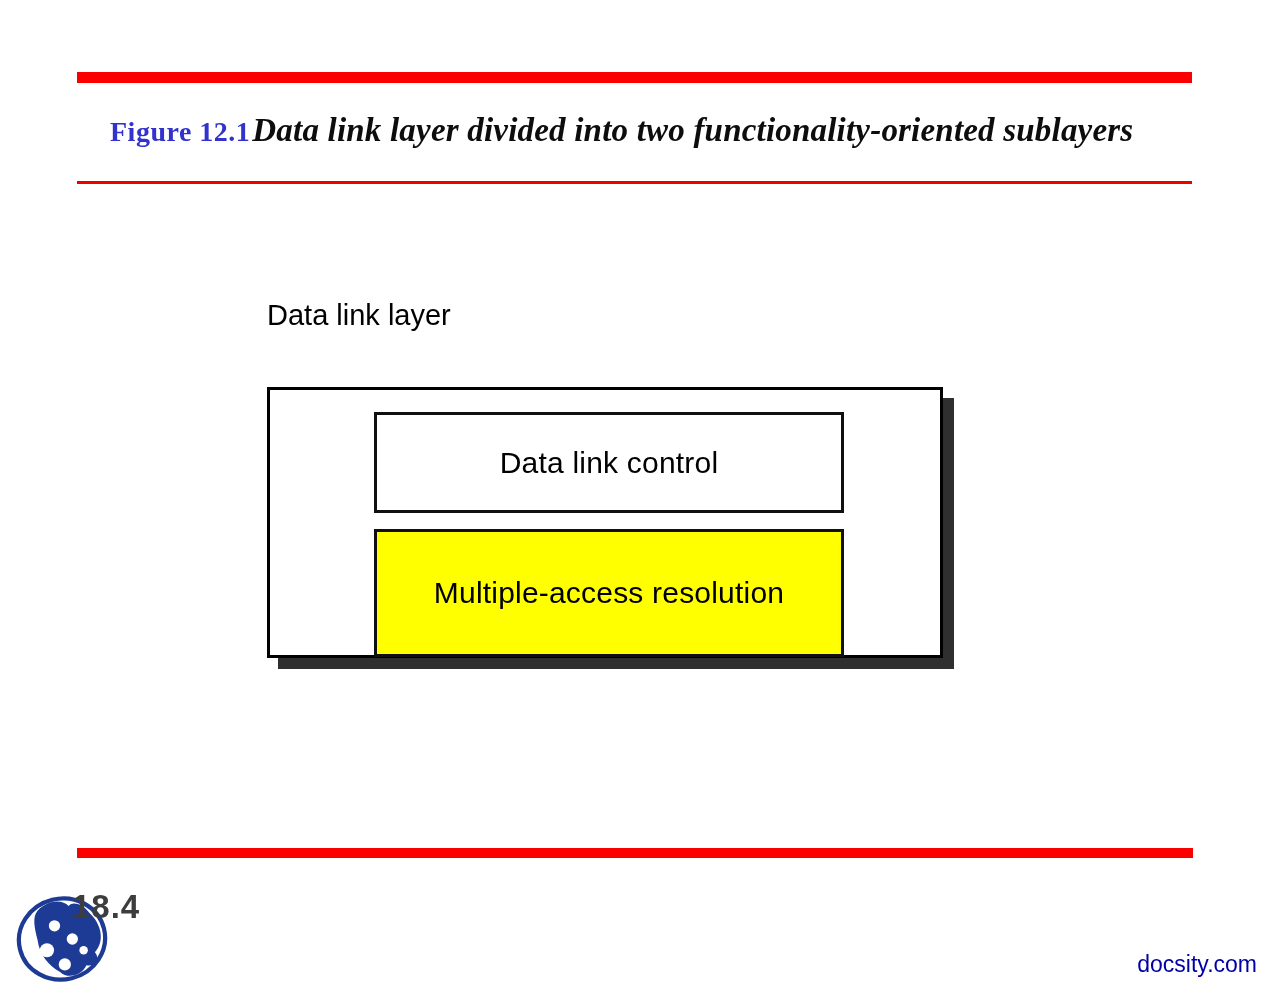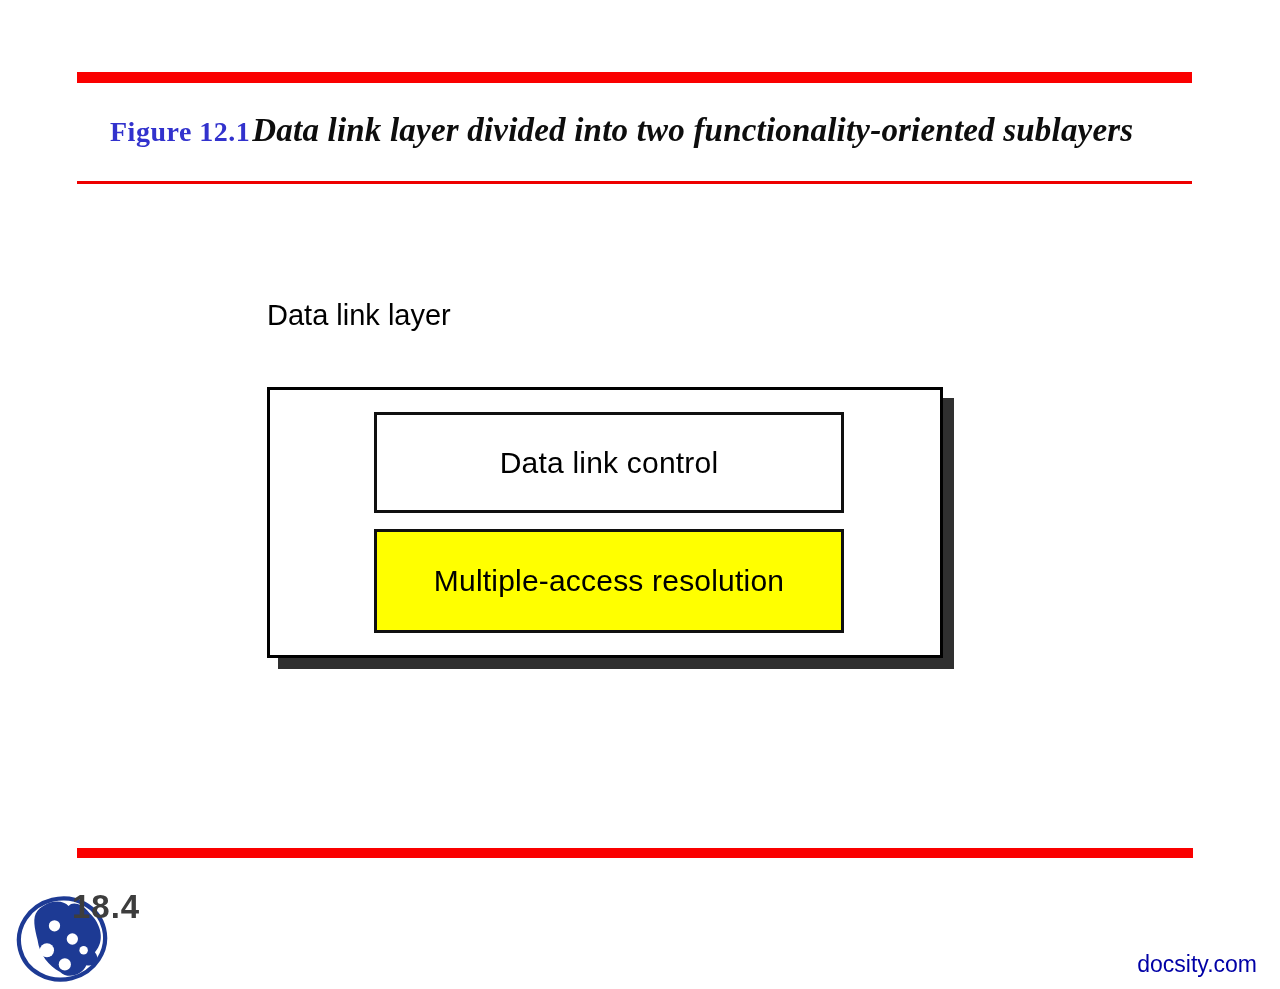--- a/index.html
+++ b/index.html
@@ -38,21 +38,21 @@
     box-sizing:border-box;background:#ffffff;border:3px solid #000;
     box-shadow:11px 11px 0 0 #2f2f2f;
     margin-top:26px;
   }
   .sublayer{
     position:absolute;left:104px;width:470px;box-sizing:border-box;
     border:3px solid #101010;display:flex;align-items:center;justify-content:center;
     font-size:30px;color:#000;letter-spacing:0.2px;
   }
   .sublayer.control{top:22px;height:101px;background:#ffffff;}
-  .sublayer.multiaccess{top:139px;height:104px;background:#ffff00;}
+  .sublayer.multiaccess{top:139px;height:128px;background:#ffff00;}
   
   .bottom-bar{
     position:absolute;left:77px;top:848px;width:1116px;height:10px;
     background:#fa0000;
   }
   .page-number{
     position:absolute;left:72px;top:888px;z-index:2;
     font-size:33px;font-weight:700;color:#3d3d3d;letter-spacing:1px;
   }
   .logo-wrap{

